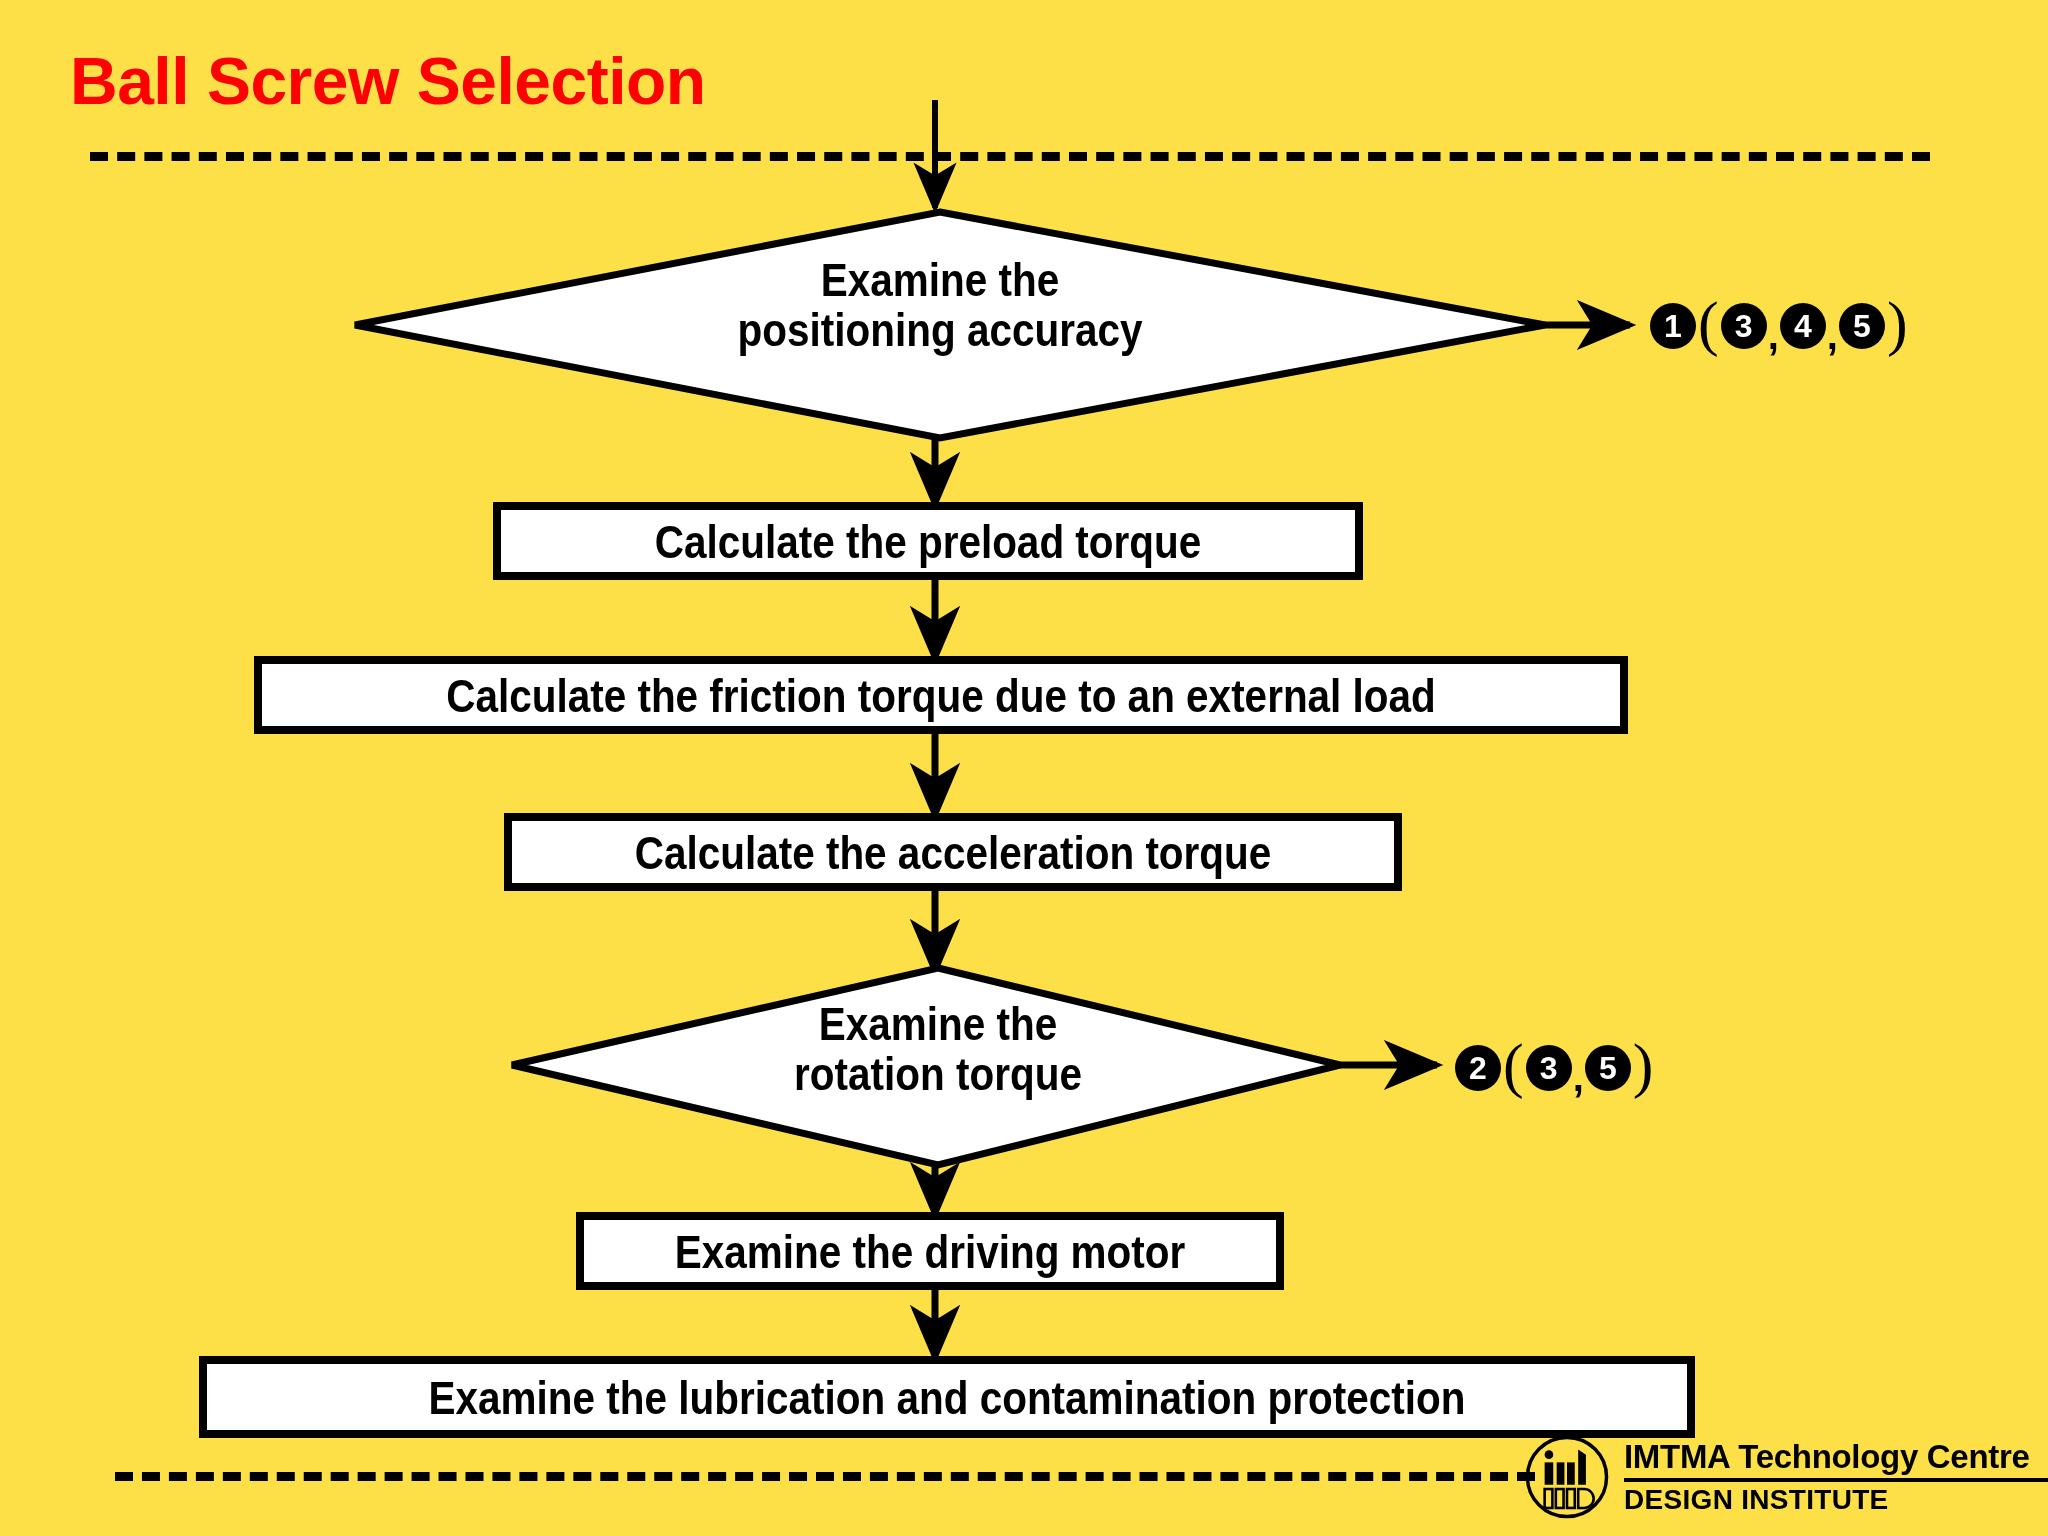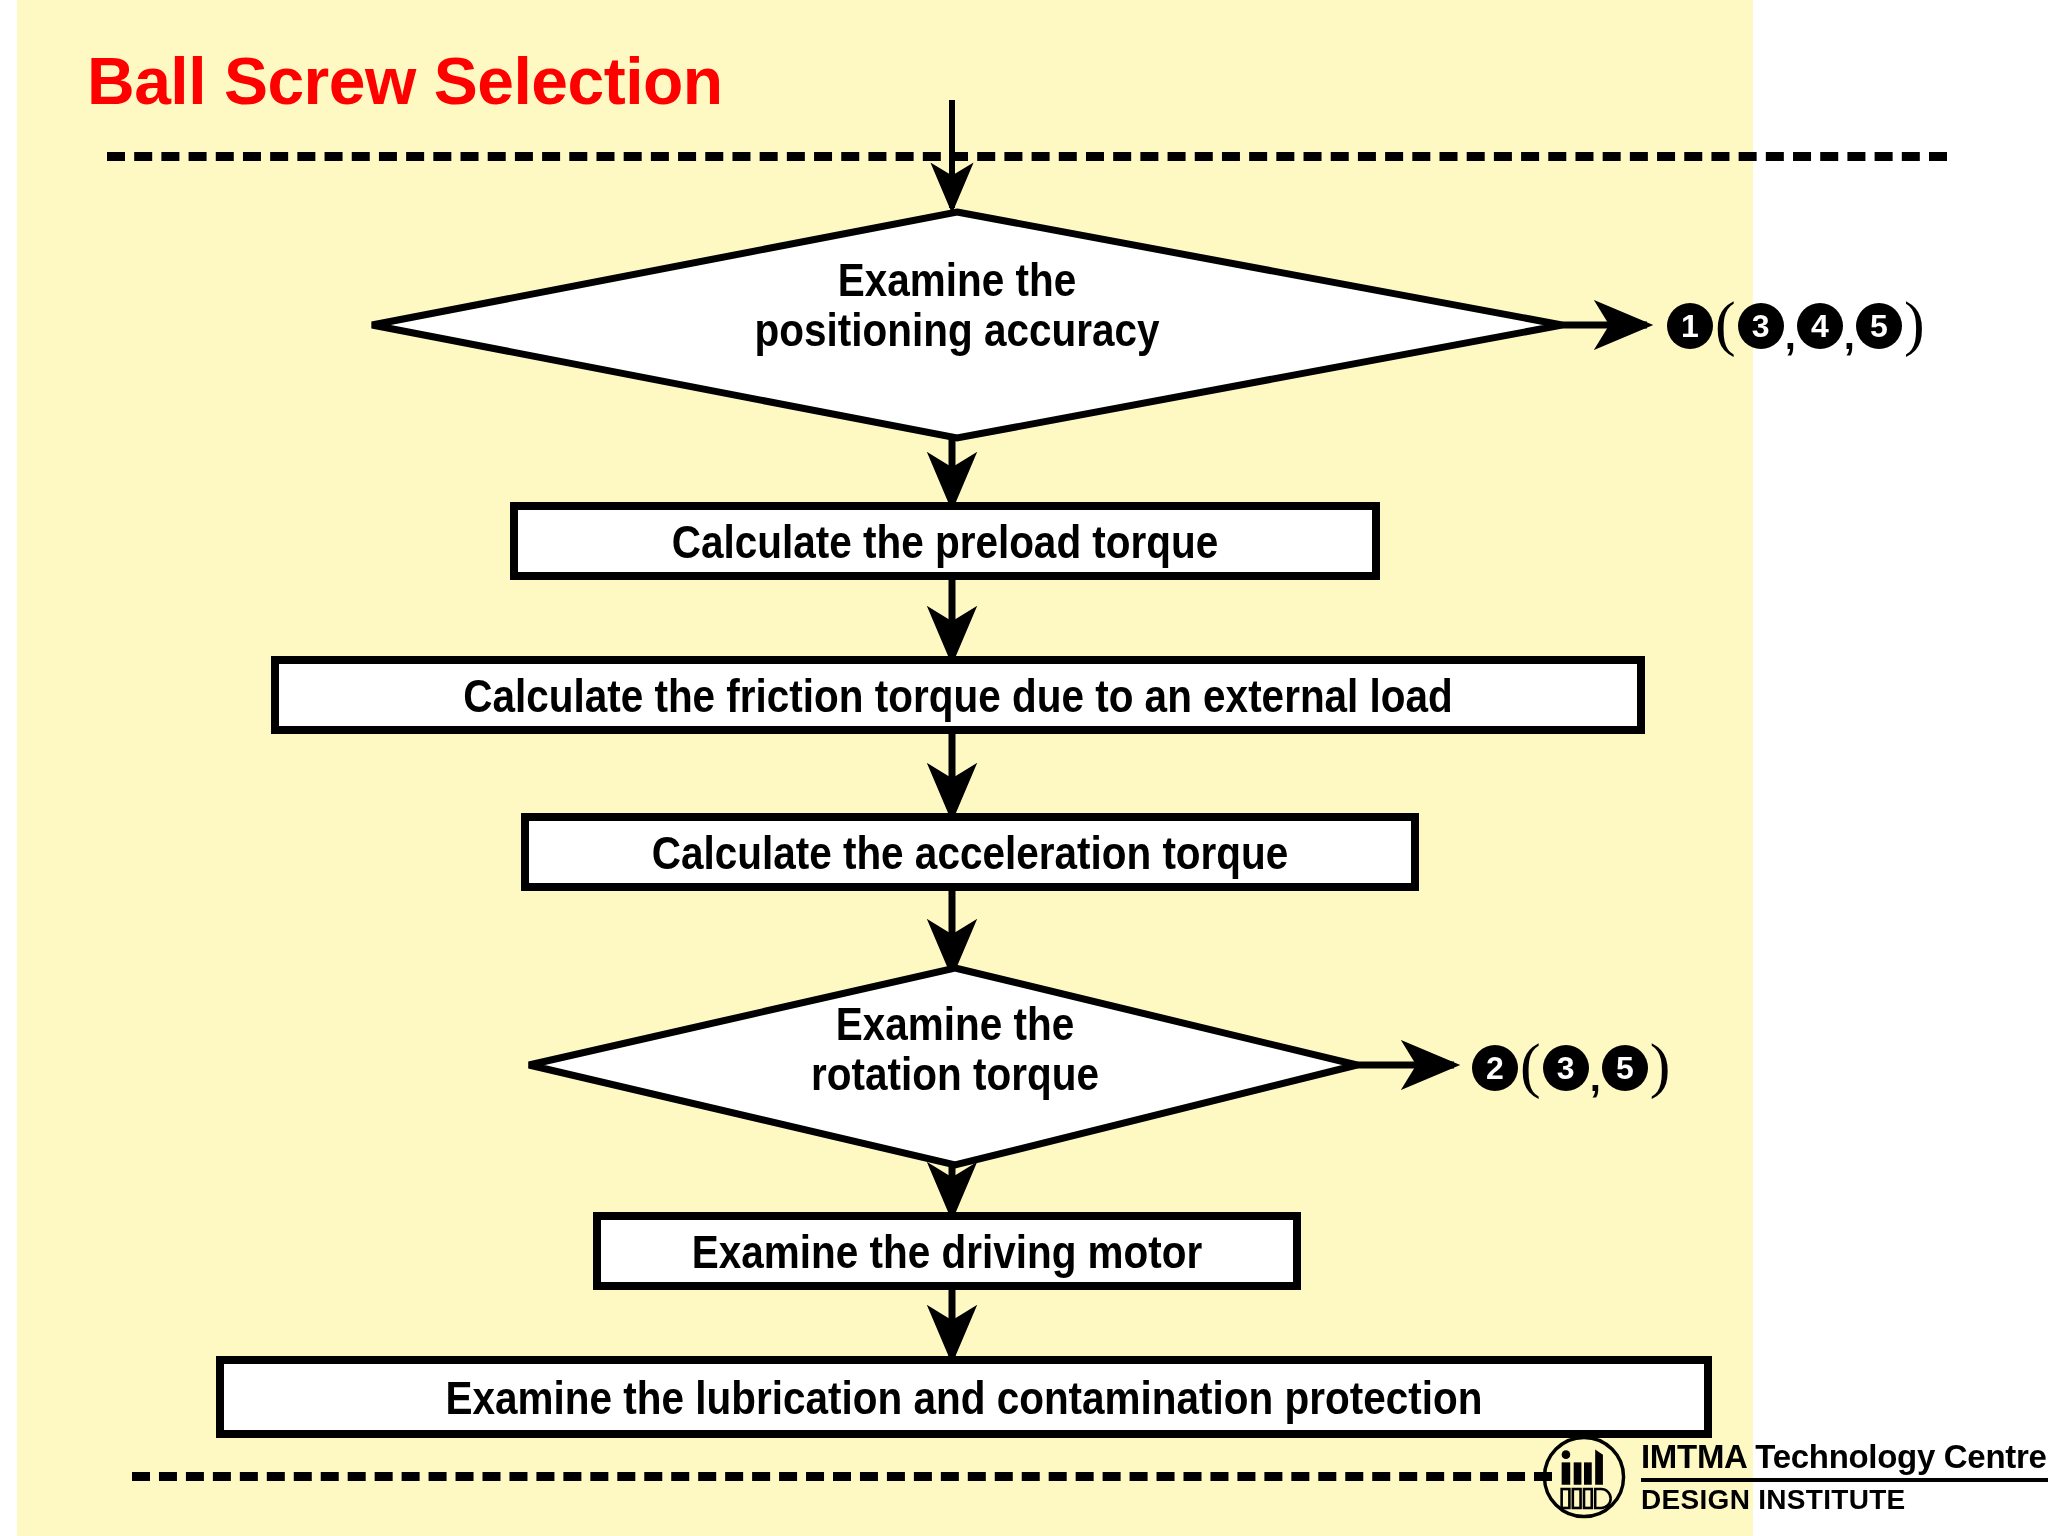--- a/index.html
+++ b/index.html
@@ -10,24 +10,24 @@
   body {
     width: 2048px;
     height: 1536px;
     position: relative;
     overflow: hidden;
     font-family: "Liberation Sans", sans-serif;
   }
 
   #slide {
     position: absolute;
-    left: 17px; top: 0;
-    width: 1736px;
+    left: 0; top: 0;
+    width: 2048px;
     height: 1536px;
-    background: #fef9c3;
+    background: #fde047;
   }
 
   
   #slide-title {
     position: absolute;
     left: 70px;
     top: 48px;
     font-size: 66px;
     font-weight: bold;
     color: #ff0000;

